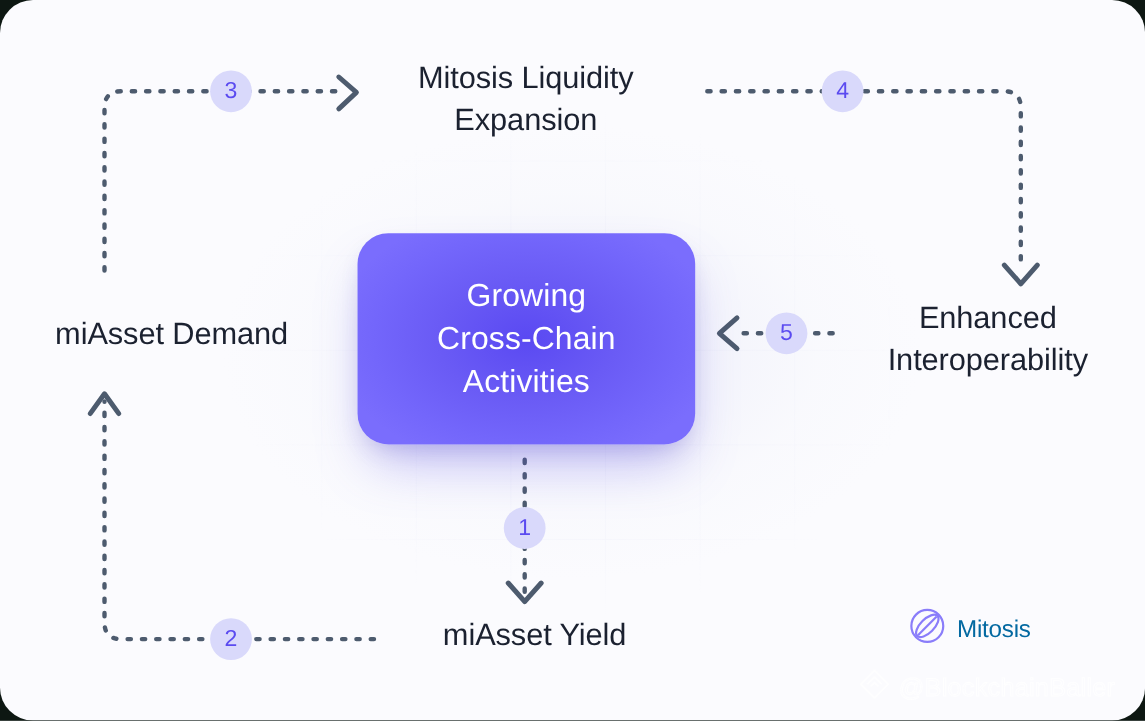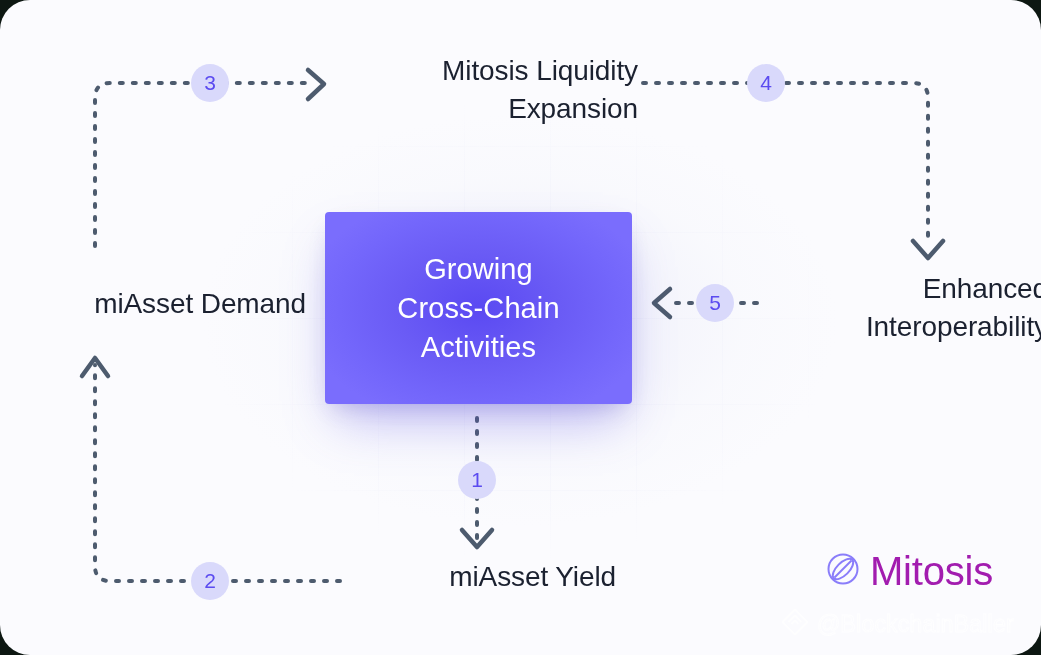--- a/index.html
+++ b/index.html
@@ -66,21 +66,21 @@
     pointer-events: none;
   }
 
   
   #center-node {
     position: absolute;
     left: 325px;
     top: 212px;
     width: 307px;
     height: 192px;
-    border-radius: 4px;
+    border-radius: 28px;
     background:
       radial-gradient(ellipse 58% 62% at 50% 50%, #5a49f2 0%, #6a5bf5 46%, #7366fb 78%, #7a6dfd 100%);
     box-shadow: 0 26px 48px -12px rgba(98,83,235,0.38),
                 0 10px 22px -8px rgba(60,50,140,0.22);
     display: flex;
     align-items: center;
     justify-content: center;
   }
   #center-node .label {
     color: #ffffff;
@@ -91,21 +91,21 @@
     font-weight: 400;
     white-space: pre-line;
   }
 
   
   .node-label {
     position: absolute;
     color: #1b2130;
     font-size: 28px;
     line-height: 38px;
-    text-align: right;
+    text-align: center;
     letter-spacing: -0.1px;
     font-weight: 400;
     white-space: pre-line;
   }
   #node-top    { left: 318px; top: 52px;  width: 320px; }
   #node-left   { left:   6px; top: 285px; width: 300px; }
   #node-right  { left: 748px; top: 270px; width: 300px; }
   #node-bottom { left: 356px; top: 558px; width: 260px; }
 
   
@@ -130,22 +130,22 @@
   
   #brand {
     position: absolute;
     left: 826px;
     top: 552px;
     display: flex;
     align-items: center;
     gap: 10px;
   }
   #brand .brand-name {
-    color: #a21caf;
-    font-size: 40px;
+    color: #0369a1;
+    font-size: 22px;
     line-height: 34px;
     letter-spacing: -0.2px;
   }
 
   
   #watermark {
     position: absolute;
     left: 780px;
     top: 607px;
     display: flex;

